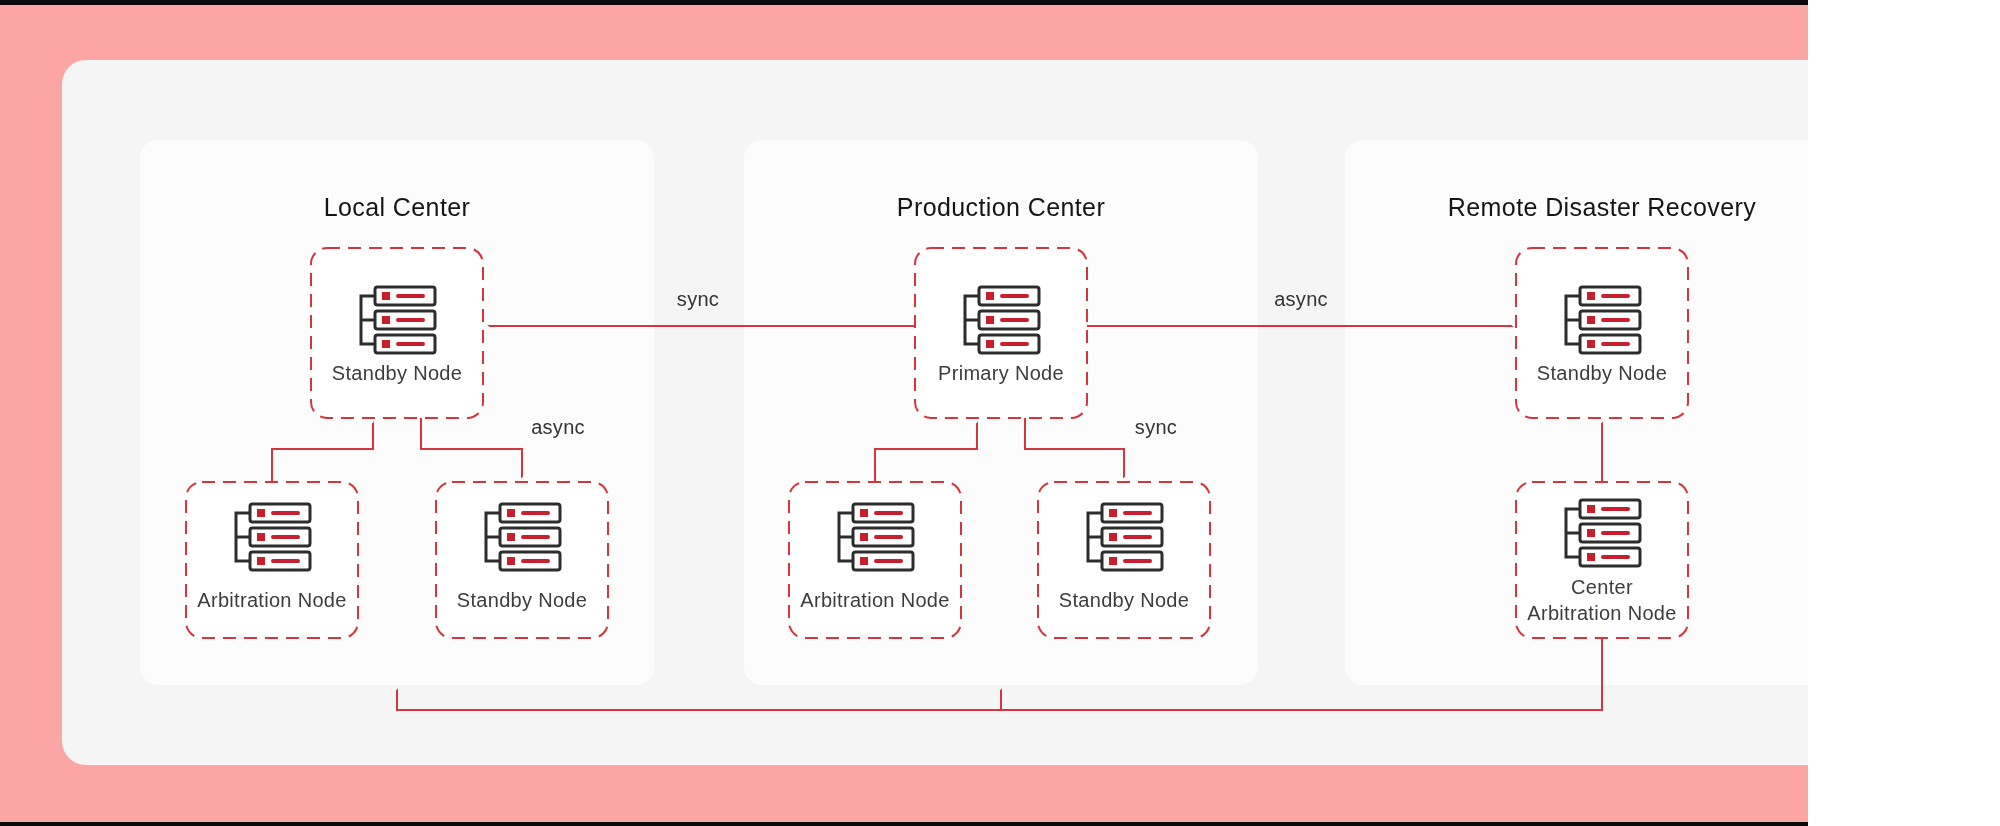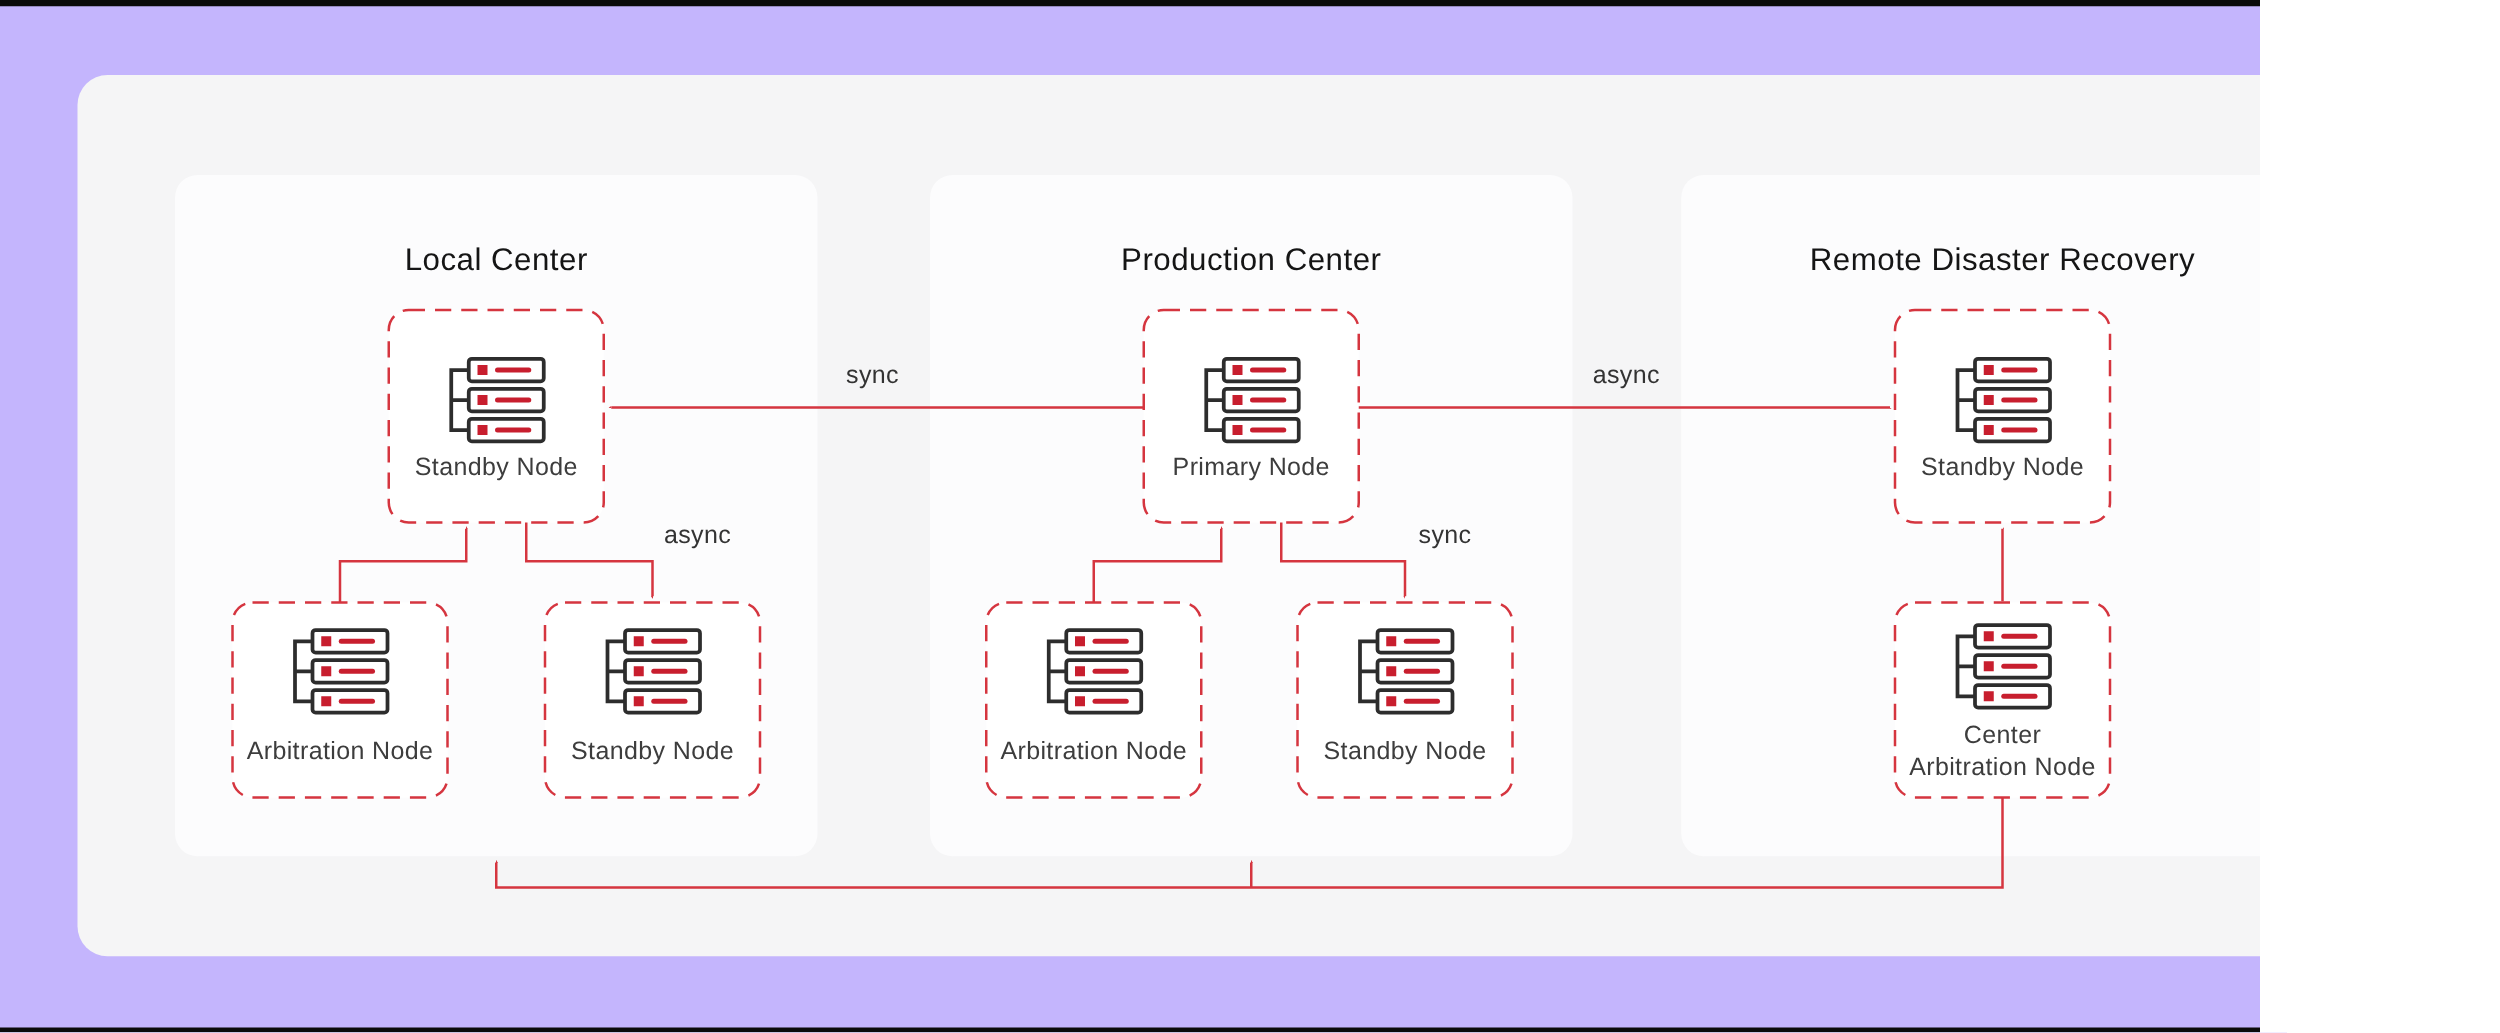--- a/index.html
+++ b/index.html
@@ -5,21 +5,21 @@
   html, body {
     margin: 0;
     padding: 0;
     background: #ffffff;
     font-family: "Liberation Sans", "DejaVu Sans", sans-serif;
   }
   .screen {
     position: relative;
     width: 1808px;
     height: 826px;
-    background: #c4b5fd;
+    background: #fca5a5;
     overflow: hidden;
   }
   .edge-bar {
     position: absolute;
     left: 0;
     width: 2000px;
     height: 5px;
     background: #0a0a0a;
   }
   .edge-bar.top { top: 0; }

